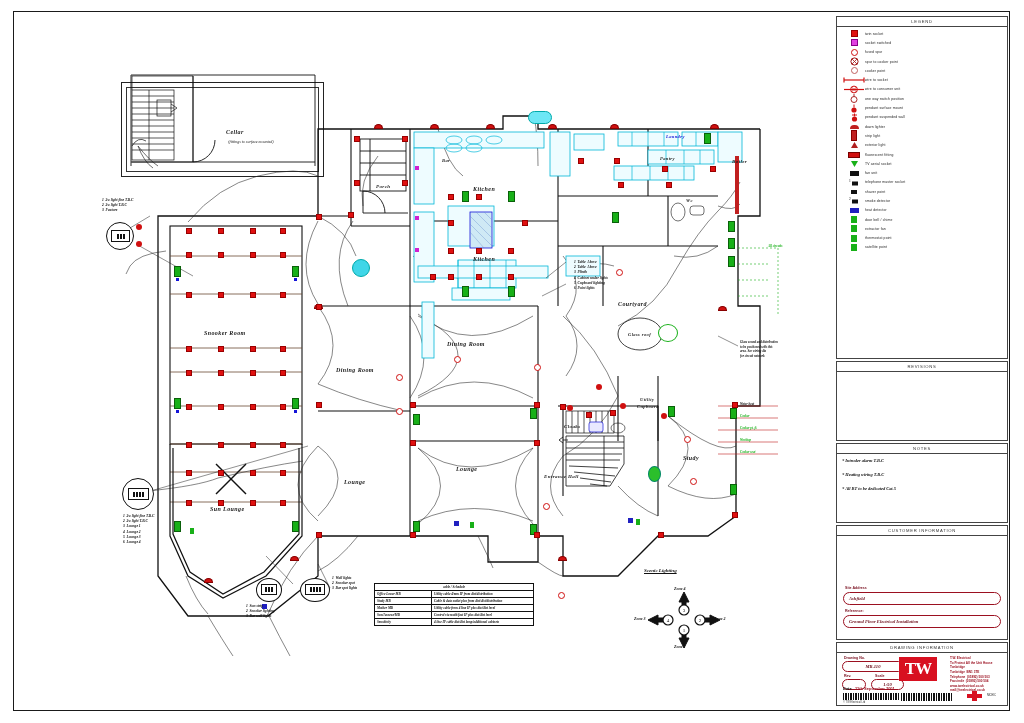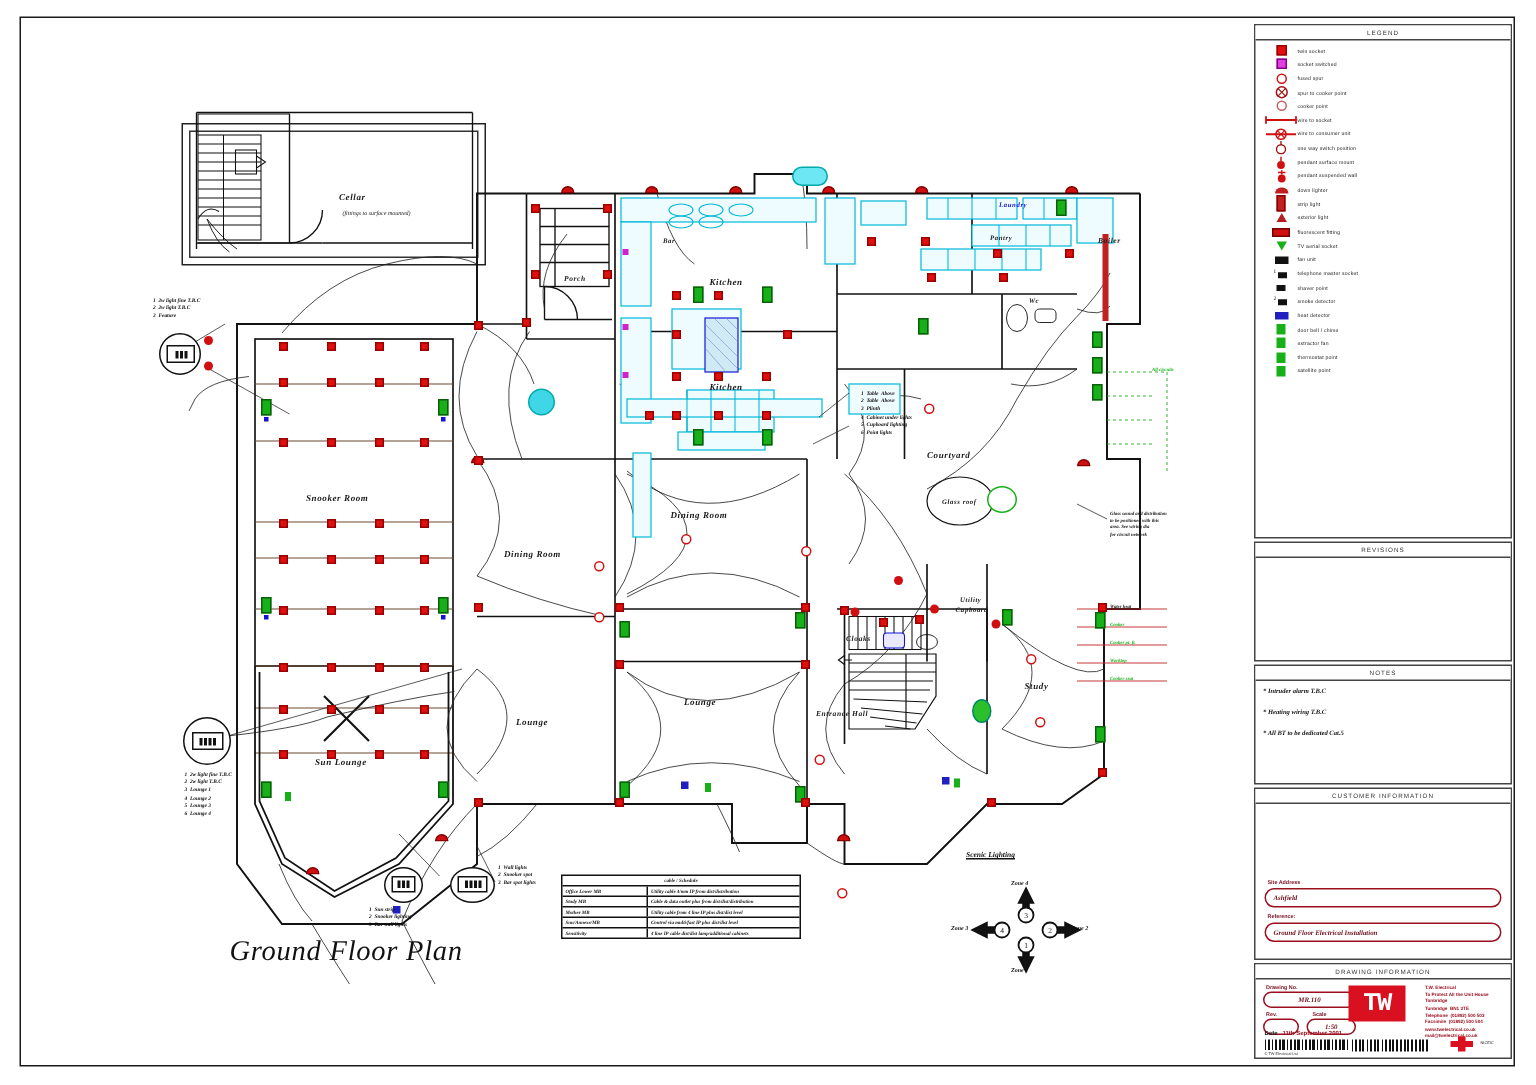--- a/index.html
+++ b/index.html
@@ -69,21 +69,21 @@
 
   .notes-body{position:absolute;left:5px;top:14px;right:5px;}
   .note-line{font-family:"Liberation Serif",serif;font-size:4.4px;font-style:italic;font-weight:bold;color:#111;margin-bottom:9px;white-space:nowrap;}
 
   .cust-body{position:absolute;left:0;top:11px;right:0;bottom:0;}
   .field-label{position:absolute;font-family:"Liberation Sans",sans-serif;font-size:3.6px;color:#7a1020;font-weight:bold;}
   .pill{position:absolute;border:1.6px solid #9b1020;border-radius:9px;background:#fff;box-sizing:border-box;display:flex;align-items:center;padding-left:5px;}
   .pill span{font-family:"Liberation Serif",serif;font-size:4.6px;font-style:italic;font-weight:bold;color:#6d0d1a;white-space:nowrap;}
 
   .tw-logo{position:absolute;background:#d81020;display:flex;align-items:center;justify-content:center;}
-  .tw-logo b{font-family:Liberation Mono, monospace;color:#fff;font-weight:bold;font-size:17px;letter-spacing:-1px;}
+  .tw-logo b{font-family:Liberation Serif, serif;color:#fff;font-weight:bold;font-size:17px;letter-spacing:-1px;}
 
   .addr-block{position:absolute;font-family:"Liberation Sans",sans-serif;font-size:3.1px;color:#9b1020;line-height:1.5;white-space:pre;font-weight:bold;}
   .barcode{position:absolute;background:
      repeating-linear-gradient(90deg,#111 0 1px,#fff 1px 2px,#111 2px 3.5px,#fff 3.5px 5px);}
   .date-line{position:absolute;font-family:"Liberation Sans",sans-serif;font-size:4px;color:#111;font-weight:bold;white-space:nowrap;}
   .tiny-gray{position:absolute;font-family:"Liberation Sans",sans-serif;font-size:2.6px;color:#333;white-space:nowrap;}
 </style>
 </head>
 <body>
 
@@ -659,21 +659,20 @@
           <text x="32" y="44">4</text>
             <text x="64" y="44">2</text>
         </g>
       </svg>
       <div class="zlabel" style="left:38px;top:18px;">Zone 4</div>
       <div class="zlabel" style="left:38px;top:76px;">Zone 1</div>
       <div class="zlabel" style="left:-2px;top:48px;">Zone 3</div>
       <div class="zlabel" style="left:78px;top:48px;">Zone 2</div>
     </div>
 
-    <div class="title-main">Ground Floor Plan</div>
   </div>
 
   <div id="rightpanel">
 
     <div class="rp-box" style="top:0;height:343px;">
       <div class="rp-hdr">LEGEND</div>
       <div class="legend-list">
 
         <div class="leg-row">
           <div class="leg-sym">

